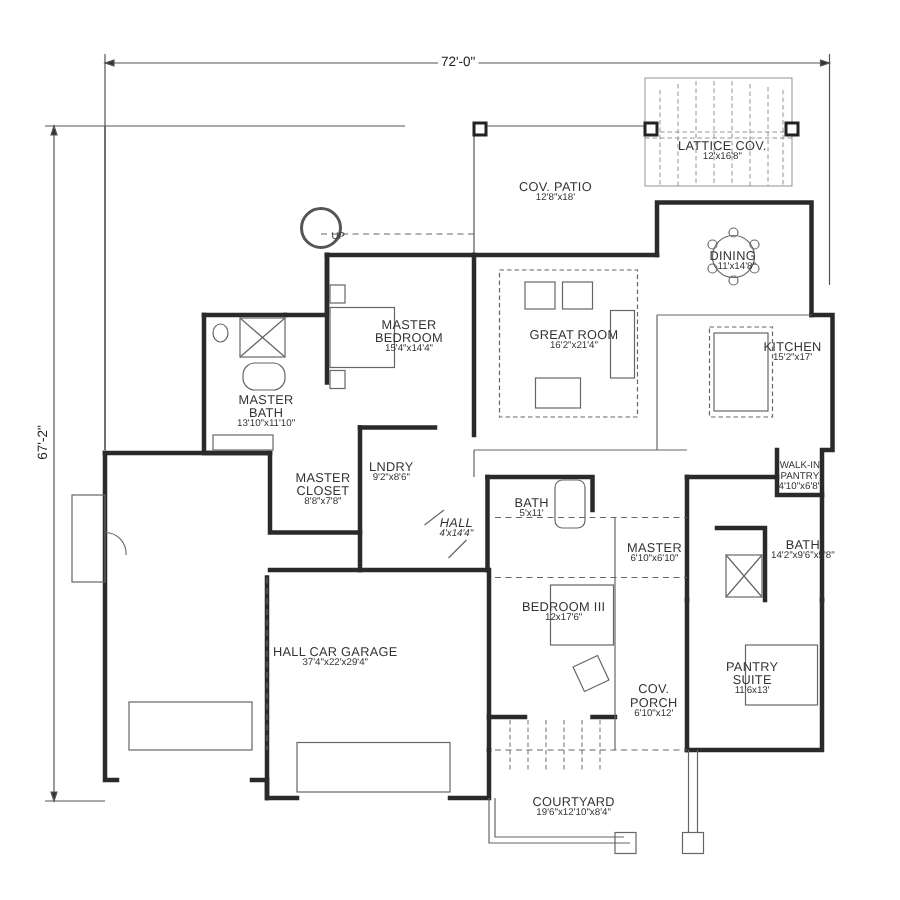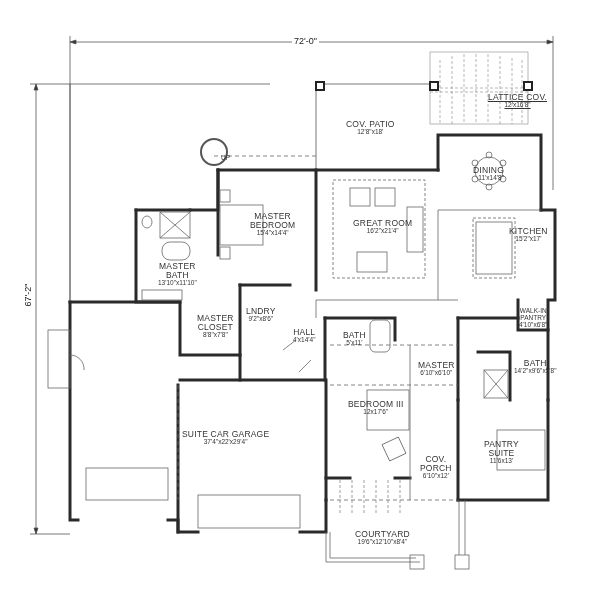--- a/index.html
+++ b/index.html
@@ -167,21 +167,21 @@
 
     <path d="M70 355 A 14 14 0 0 1 84 370"></path>
     <path d="M283 350 L 296 340"></path>
     <path d="M299 372 L 311 360"></path>
   </g>
 </svg>
 
 <div class="dim" style="left:292px;top:36px;">72'-0"</div>
 <div class="dim v" style="left:15px;top:290px;">67'-2"</div>
 
-<div class="lbl" style="left:488px;top:93px;text-decoration:underline;">
+<div class="lbl" style="left:452px;top:93px;">
   <span class="n">LATTICE COV.</span>
   <span class="d">12'x16'8"</span>
 </div>
 <div class="lbl" style="left:346px;top:120px;">
   <span class="n">COV. PATIO</span>
   <span class="d">12'8"x18'</span>
 </div>
 <div class="lbl" style="left:473px;top:166px;text-align:right;">
   <span class="n">DINING</span>
   <span class="d">11'x14'8"</span>
@@ -211,42 +211,42 @@
 </div>
 <div class="lbl" style="left:197px;top:314px;">
   <span class="n">MASTER</span>
   <span class="n">CLOSET</span>
   <span class="d">8'8"x7'8"</span>
 </div>
 <div class="lbl" style="left:246px;top:307px;">
   <span class="n">LNDRY</span>
   <span class="d">9'2"x8'6"</span>
 </div>
-<div class="lbl" style="left:293px;top:328px;">
+<div class="lbl" style="left:293px;top:344px;font-style:italic;">
   <span class="n">HALL</span>
   <span class="d">4'x14'4"</span>
 </div>
 <div class="lbl" style="left:343px;top:331px;">
   <span class="n">BATH</span>
   <span class="d">5'x11'</span>
 </div>
 <div class="lbl" style="left:418px;top:361px;">
   <span class="n">MASTER</span>
   <span class="d">6'10"x6'10"</span>
 </div>
 <div class="lbl" style="left:514px;top:359px;">
   <span class="n">BATH</span>
   <span class="d">14'2"x9'6"x5'8"</span>
 </div>
 <div class="lbl" style="left:348px;top:400px;">
   <span class="n">BEDROOM III</span>
   <span class="d">12x17'6"</span>
 </div>
 <div class="lbl" style="left:182px;top:430px;">
-  <span class="n">SUITE CAR GARAGE</span>
+  <span class="n">HALL CAR GARAGE</span>
   <span class="d">37'4"x22'x29'4"</span>
 </div>
 <div class="lbl" style="left:484px;top:440px;">
   <span class="n">PANTRY</span>
   <span class="n">SUITE</span>
   <span class="d">11'6x13'</span>
 </div>
 <div class="lbl" style="left:420px;top:455px;">
   <span class="n">COV.</span>
   <span class="n">PORCH</span>

